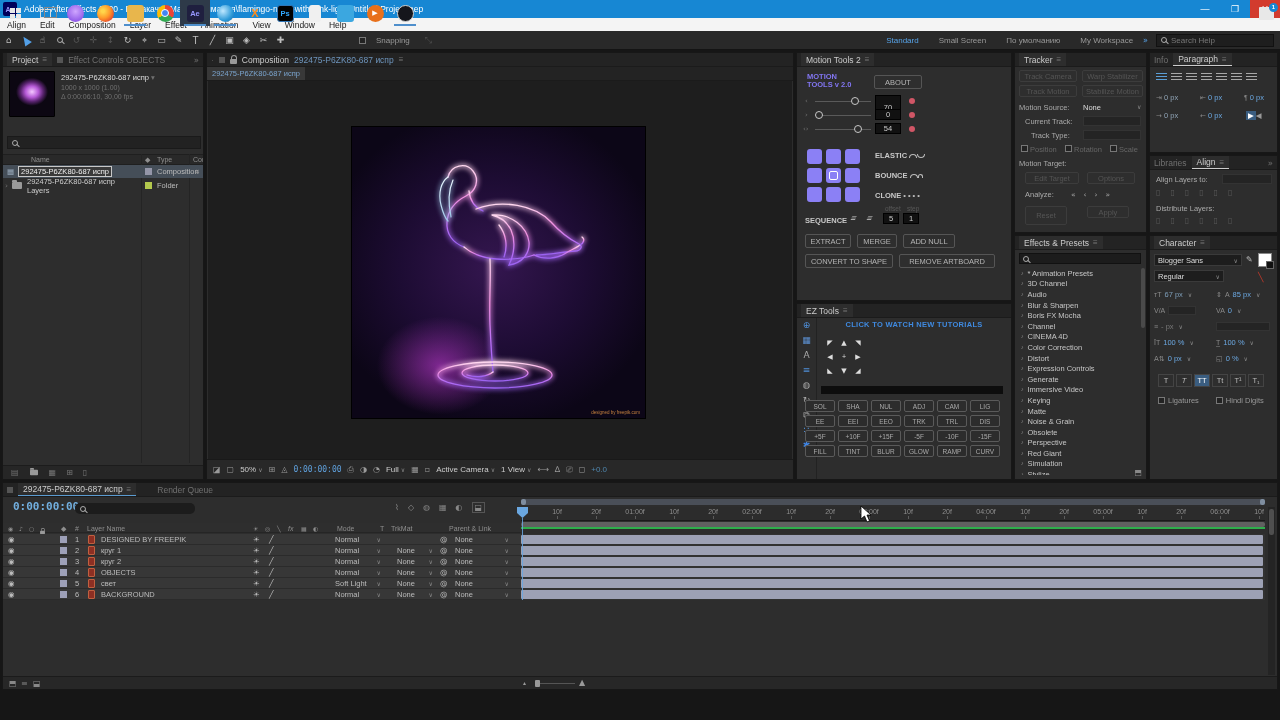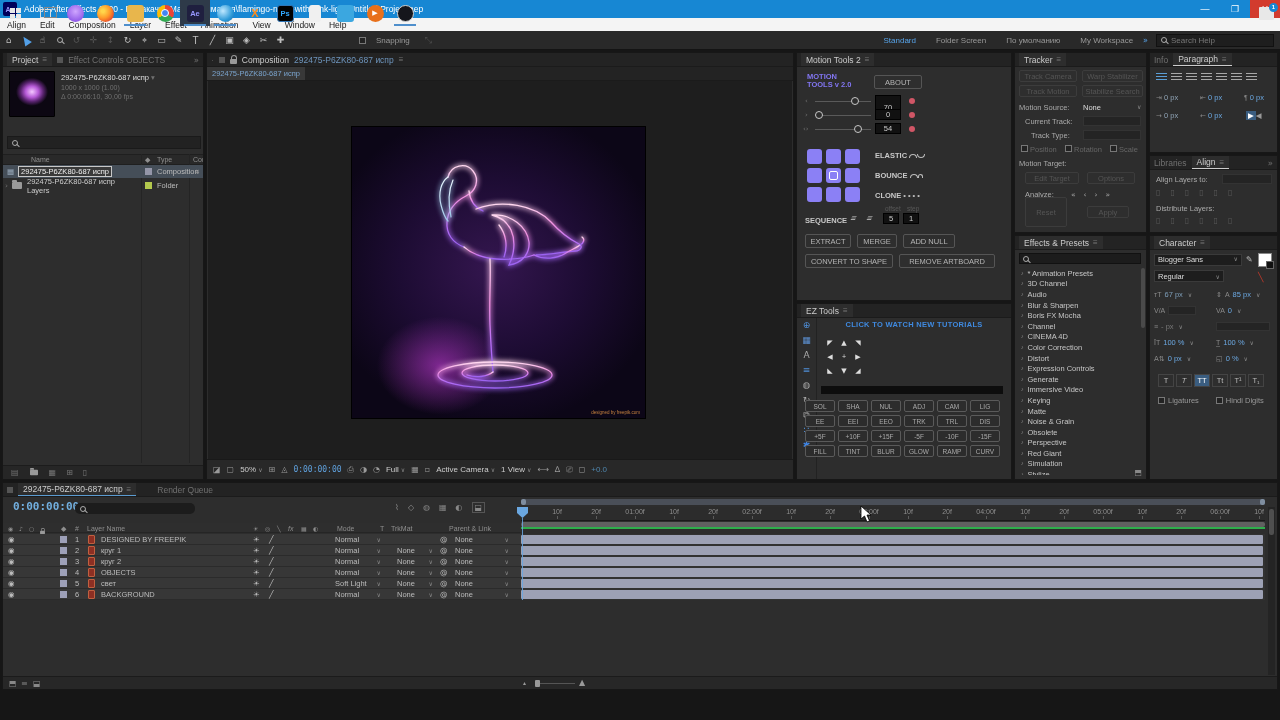--- a/index.html
+++ b/index.html
@@ -172,21 +172,21 @@
   <span class="tool uic">▣</span>
   <span class="tool uic">◈</span>
   <span class="tool uic">✂</span>
   <span class="tool uic">✚</span>
   <span style="width:70px"></span>
   <span class="cbx"></span>
   <span class="wslabel">Snapping</span>
   <span class="tool uic dis">⤡</span>
   <span style="flex:1"></span>
   <span class="wslabel act">Standard</span>
-  <span class="wslabel">Folder Screen</span>
+  <span class="wslabel">Small Screen</span>
   <span class="wslabel">По умолчанию</span>
   <span class="wslabel">My Workspace</span>
   <span class="uic" style="color:#57a3e8">»</span>
   <span id="searchhelp">
       <i class="mag"></i>
       <i style="font-style:normal">Search Help</i>
     </span>
   <span style="width:6px"></span>
 </div>
 
@@ -446,38 +446,38 @@
 <div class="panel" style="left:1014px;top:52px;width:133px;height:181px">
   <div class="phead">
       <span class="ptab">
         <i style="font-style:normal">Tracker</i>
         <i class="hamb" style="font-style:normal">≡</i>
       </span>
     </div>
   <div class="dbtn dis abs" style="left:4px;top:17px;width:58px;height:12px">Track Camera</div>
   <div class="dbtn dis abs" style="left:67px;top:17px;width:61px;height:12px">Warp Stabilizer</div>
   <div class="dbtn dis abs" style="left:4px;top:32px;width:58px;height:12px">Track Motion</div>
-  <div class="dbtn dis abs" style="left:67px;top:32px;width:61px;height:12px">Stabilize Search</div>
+  <div class="dbtn dis abs" style="left:67px;top:32px;width:61px;height:12px">Stabilize Motion</div>
   <div class="trow" style="left:4px;top:50px">Motion Source:</div>
   <div class="trow" style="left:68px;top:50px;color:#ddd"><span>None</span><span class="car uic" style="position:absolute;left:52px">∨</span></div>
   <div class="trow" style="left:10px;top:64px">Current Track:</div>
   <div class="abs inbox" style="left:68px;top:63px;width:58px;height:10px;opacity:.5"></div>
   <div class="trow" style="left:16px;top:78px">Track Type:</div>
   <div class="abs inbox" style="left:68px;top:77px;width:58px;height:10px;opacity:.5"></div>
   <div class="trow" style="left:6px;top:92px;color:#666">
     <span class="cbx"></span> <span>Position</span>
     <span class="cbx" style="margin-left:6px"></span> <span>Rotation</span>
     <span class="cbx" style="margin-left:6px"></span> <span>Scale</span>
   </div>
   <div class="trow" style="left:4px;top:106px">Motion Target:</div>
   <div class="dbtn dis abs" style="left:10px;top:119px;width:54px;height:12px">Edit Target</div>
   <div class="dbtn dis abs" style="left:72px;top:119px;width:48px;height:12px">Options</div>
   <div class="trow" style="left:10px;top:137px">Analyze:</div>
   <div class="trow uic dim2" style="left:56px;top:137px;letter-spacing:8px">«‹›»</div>
-  <div class="dbtn dis abs" style="left:10px;top:144px;width:42px;height:30px">Reset</div>
+  <div class="dbtn dis abs" style="left:10px;top:153px;width:42px;height:19px">Reset</div>
   <div class="dbtn dis abs" style="left:72px;top:153px;width:42px;height:12px">Apply</div>
 </div>
 
 <div class="panel" style="left:1149px;top:52px;width:129px;height:101px">
   <div class="phead">
     <span class="dim">Info</span>
     <span class="ptab" style="border-bottom:1px solid #ccc">
         <i style="font-style:normal">Paragraph</i>
         <i class="hamb" style="font-style:normal">≡</i>
       </span>
@@ -613,21 +613,21 @@
   <div class="abs uic" style="right:4px;bottom:2px;color:#888">⬒</div>
 </div>
 
 <div class="panel" style="left:1149px;top:235px;width:129px;height:245px">
   <div class="phead">
       <span class="ptab">
         <i style="font-style:normal">Character</i>
         <i class="hamb" style="font-style:normal">≡</i>
       </span>
     </div>
-  <div class="abs inbox" style="left:4px;top:18px;width:88px;height:12px;display:flex;align-items:flex-start;justify-content:space-between;padding:0 3px;color:#ddd;font-size:7.5px">
+  <div class="abs inbox" style="left:4px;top:18px;width:88px;height:12px;display:flex;align-items:center;justify-content:space-between;padding:0 3px;color:#ddd;font-size:7.5px">
       <span>Blogger Sans</span>
       <span class="car uic">∨</span>
     </div>
   <span class="abs uic" style="left:96px;top:19px;color:#bbb">✎</span>
   <div class="abs" style="left:108px;top:17px;width:14px;height:14px;background:#fff;border:1px solid #888"></div>
   <div class="abs" style="left:116px;top:25px;width:8px;height:8px;background:#111;border:1px solid #666"></div>
   <div class="abs inbox" style="left:4px;top:34px;width:70px;height:12px;display:flex;align-items:center;justify-content:space-between;padding:0 3px;color:#ddd;font-size:7.5px">
       <span>Regular</span>
       <span class="car uic">∨</span>
     </div>

